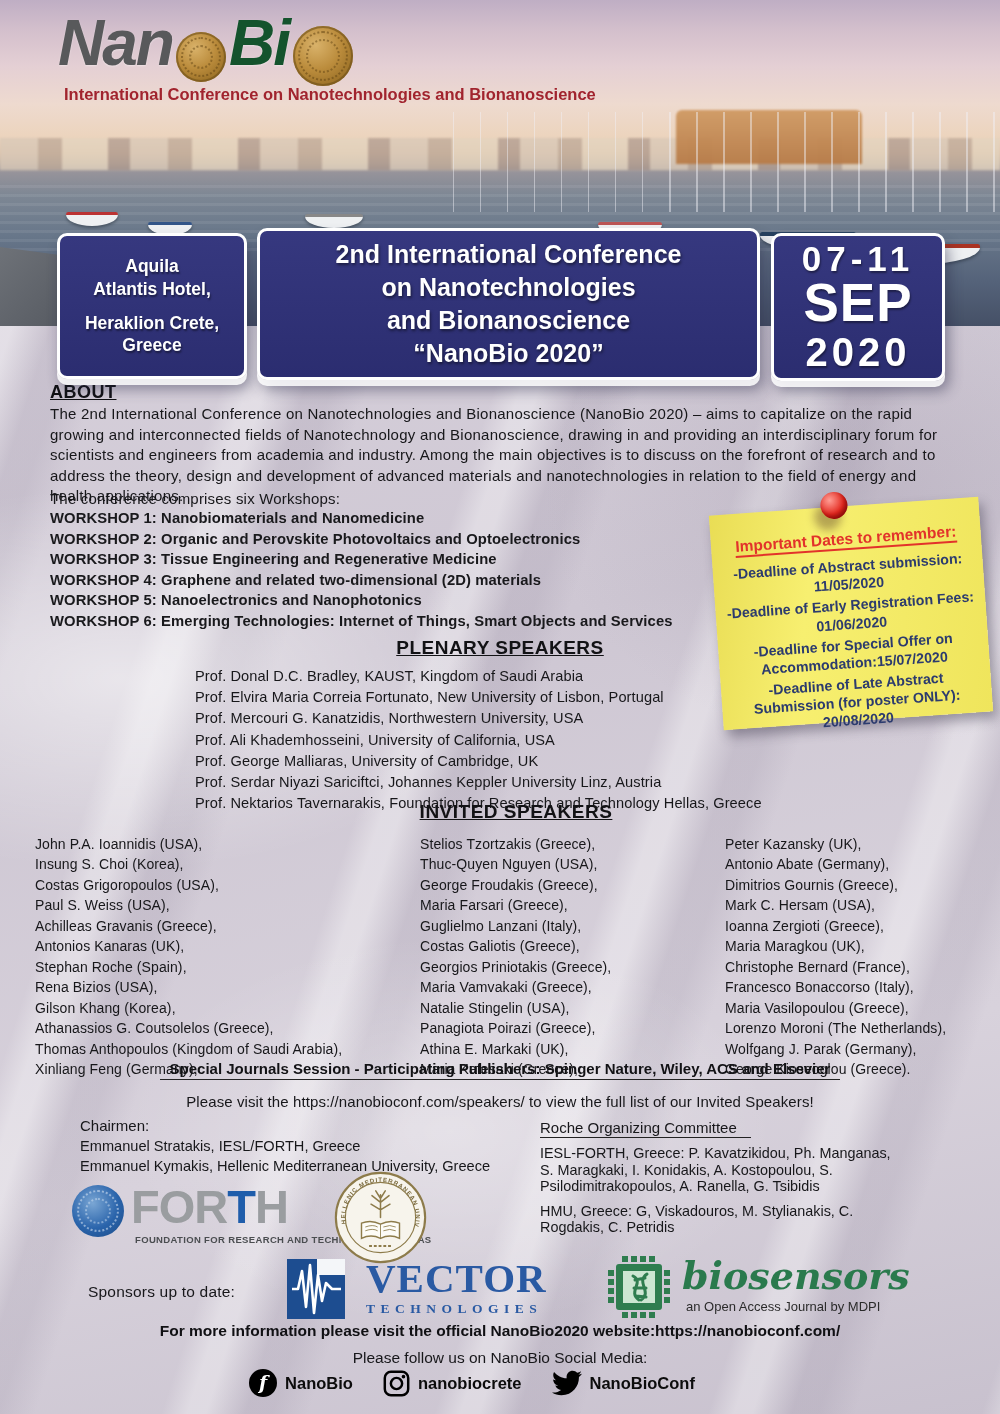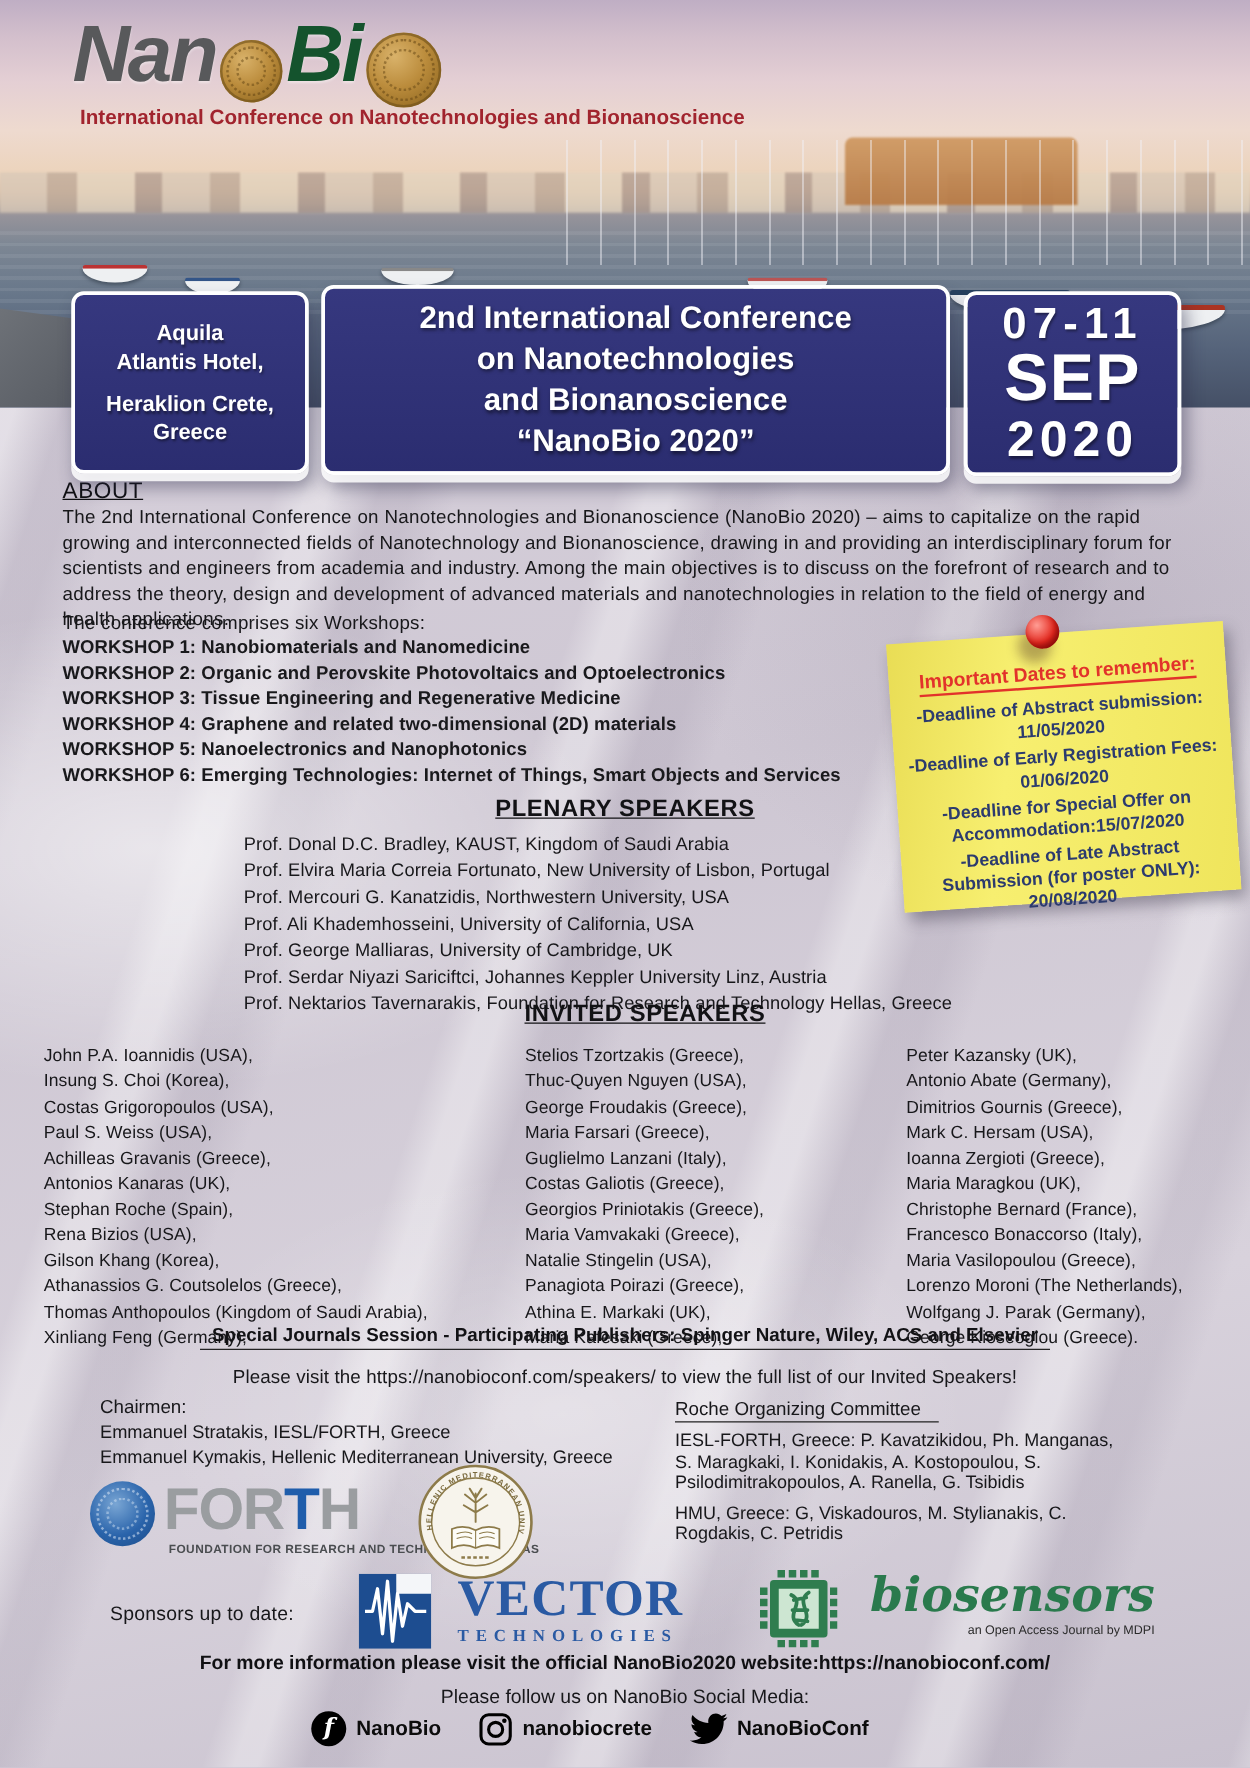--- a/index.html
+++ b/index.html
@@ -59,21 +59,21 @@
   .venue-line:nth-child(2){margin-bottom:12px;}
   .title-box{left:257px;top:228px;width:503px;height:152px;display:flex;flex-direction:column;
     justify-content:center;font-size:25px;font-weight:700;line-height:1.33;text-shadow:1px 2px 3px rgba(0,0,0,.5);}
   .date-box{left:771px;top:233px;width:174px;height:148px;display:flex;flex-direction:column;
     justify-content:center;font-weight:700;text-shadow:1px 2px 2px rgba(0,0,0,.4);}
   .d-days{font-size:35px;letter-spacing:5px;line-height:1;}
   .d-month{font-size:53px;letter-spacing:1px;line-height:1.03;}
   .d-year{font-size:40px;letter-spacing:4px;line-height:1.05;}
   
   .sec{position:absolute;z-index:2;}
-  .about-h{left:50px;top:382px;font-size:18px;font-weight:400;color:#101013;
+  .about-h{left:50px;top:382px;font-size:18px;font-weight:700;color:#101013;
     text-decoration:underline;letter-spacing:.5px;}
   .about-p{left:50px;top:404px;width:906px;font-size:15px;line-height:1.37;letter-spacing:.25px;}
   .ws-intro{left:50px;top:490px;font-size:15px;letter-spacing:.2px;}
   .ws-list{left:50px;top:510px;}
   .ws-item{font-size:14.8px;font-weight:700;margin-bottom:4.6px;letter-spacing:.1px;color:#19191c;}
   
   .note-wrap{position:absolute;left:716px;top:506px;width:270px;height:215px;z-index:2;
     background:linear-gradient(100deg,#e9dd55,#f7ef70 35%,#efe55c);transform:rotate(-4deg);
     box-shadow:4px 7px 12px rgba(50,45,65,.4);padding:12px 10px 0;box-sizing:border-box;}
   .pin{position:absolute;left:112px;top:-15px;width:27px;height:27px;border-radius:50%;
@@ -112,23 +112,23 @@
   .forth-word{font-size:47px;font-weight:700;letter-spacing:-1px;line-height:1;color:#9a9da0;}
   .forth-word .ft{color:#1f5dab;}
   .forth-tag{font-size:9.5px;font-weight:700;color:#4a4d50;letter-spacing:.35px;margin:4px 0 0 4px;}
   .hmu{left:333px;top:1170px;}
   .sponsors{left:88px;top:1283px;font-size:15.5px;letter-spacing:.2px;}
   .vector{left:287px;top:1259px;display:flex;align-items:flex-start;}
   .vector-txt{margin-left:21px;font-family:Liberation Serif, serif;}
   .vector-name{font-size:41px;font-weight:700;color:#2a5aa3;line-height:.95;letter-spacing:1px;}
   .vector-sub{font-size:13.5px;font-weight:700;color:#2a5aa3;letter-spacing:5.5px;margin-top:3px;}
   .bios{left:608px;top:1256px;display:flex;align-items:flex-start;}
-  .bios-txt{margin-left:26px;}
+  .bios-txt{margin-left:12px;}
   .bios-name{font:italic 700 38px "DejaVu Serif",serif;color:#2a7a4d;line-height:1.05;}
-  .bios-sub{font-size:10px;color:#2b2b2b;margin:3px 0 0 4px;text-align:right;}
+  .bios-sub{font-size:13px;color:#2b2b2b;margin:3px 0 0 4px;}
   
   .f-info{left:0;top:1322px;width:1000px;text-align:center;font-size:15.5px;font-weight:700;color:#101013;}
   .f-follow{left:0;top:1349px;width:1000px;text-align:center;font-size:15.5px;}
   .f-social{left:0;top:1368px;width:1000px;display:flex;justify-content:center;gap:30px;
     align-items:center;transform:translateX(-28px);}
   .soc{display:flex;align-items:center;gap:8px;}
   .soc-label{font-size:16.5px;font-weight:700;color:#0c0c0c;}
   .fb-icon{width:28px;height:28px;border-radius:50%;background:#000;color:#fff;display:flex;
     align-items:center;justify-content:center;font:italic 700 19px "DejaVu Serif",serif;padding-bottom:2px;box-sizing:border-box;}
 </style>

